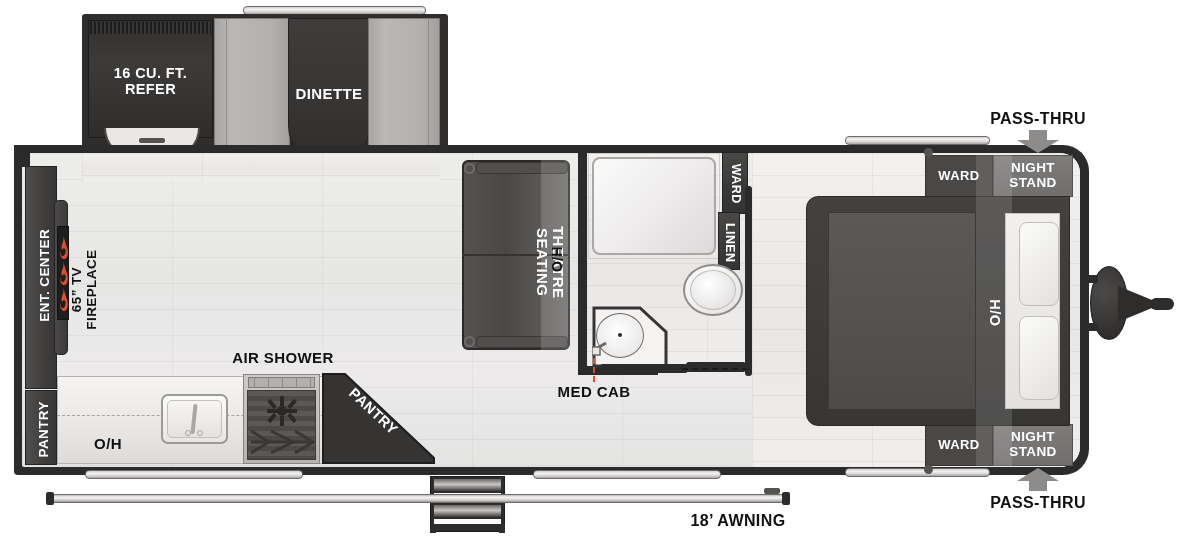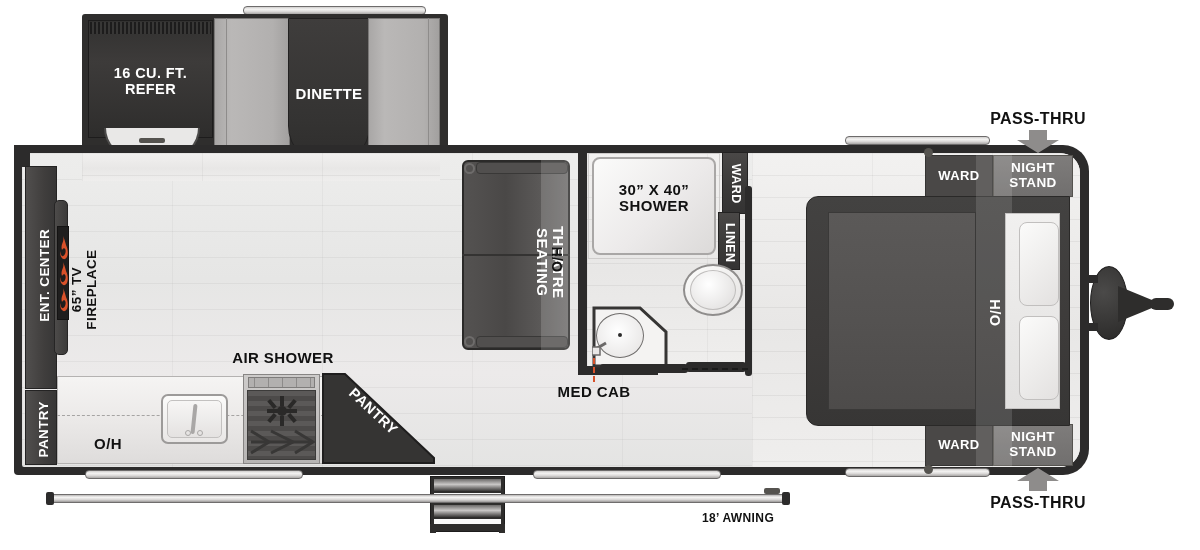--- a/index.html
+++ b/index.html
@@ -210,22 +210,20 @@
   <div class="lbl lbl-k rot-cw" style="left:528px;top:252px;width:56px;font-size:14px;">H/O</div>
 
   <div class="abs" style="left:578px;top:153px;width:9px;height:222px;background:#2c2b2b;"></div>
   <div class="abs" style="left:578px;top:366px;width:80px;height:9px;background:#2c2b2b;"></div>
   <div class="abs floor2" style="left:587px;top:153px;width:160px;height:213px;"></div>
 
   <div class="abs" style="left:592px;top:157px;width:124px;height:98px;
               background:linear-gradient(135deg,#fbfbfa 0%,#eceaea 55%,#dcdad9 100%);
               border:2px solid #a9a7a6;border-radius:8px;"></div>
   <div class="abs" style="left:588px;top:153px;width:132px;height:106px;border:1px solid #cfcdcc;"></div>
-  <div class="lbl lbl-k" style="left:592px;top:182px;width:124px;font-size:15px;">30” X 40”
-SHOWER</div>
 
   <div class="abs dark" style="left:722px;top:152px;width:26px;height:62px;"></div>
   <div class="lbl lbl-w rot-cw" style="left:708px;top:177px;width:54px;font-size:12.5px;">WARD</div>
 
   <div class="abs dark" style="left:718px;top:212px;width:22px;height:58px;"></div>
   <div class="lbl lbl-w rot-cw" style="left:701px;top:236px;width:56px;font-size:12.5px;">LINEN</div>
 
   <div class="abs" style="left:745px;top:186px;width:7px;height:190px;background:#2c2b2b;border-radius:3px;"></div>
 
   <div class="abs" style="left:683px;top:264px;width:60px;height:52px;
@@ -318,21 +316,21 @@
   <div class="abs" style="left:434px;top:519px;width:67px;height:5px;background:#fafafa;"></div>
   <div class="abs" style="left:430px;top:524px;width:6px;height:9px;background:#2e2d2c;"></div>
   <div class="abs" style="left:499px;top:524px;width:6px;height:9px;background:#2e2d2c;"></div>
 
   <div class="abs" style="left:48px;top:494px;width:740px;height:9px;
               background:linear-gradient(to bottom,#b9b7b6 0%,#f6f5f4 32%,#d9d7d6 66%,#9b9998 100%);
               border:1px solid #6f6d6d;border-radius:3px;"></div>
   <div class="abs" style="left:46px;top:492px;width:8px;height:13px;background:#2c2b2b;border-radius:2px;"></div>
   <div class="abs" style="left:782px;top:492px;width:8px;height:13px;background:#2c2b2b;border-radius:2px;"></div>
   <div class="abs" style="left:764px;top:488px;width:16px;height:6px;background:#55534f;border-radius:2px;"></div>
-  <div class="lbl lbl-k" style="left:628px;top:512px;width:220px;font-size:12px;">18’ AWNING</div>
+  <div class="lbl lbl-k" style="left:628px;top:512px;width:220px;font-size:16px;">18’ AWNING</div>
 
   <div class="lbl lbl-k" style="left:948px;top:110px;width:180px;font-size:16px;">PASS-THRU</div>
   <svg class="abs" style="left:1016px;top:130px;" width="44" height="24" viewBox="0 0 44 24">
     <path d="M13 0 L31 0 L31 10 L43 10 L22 23 L1 10 L13 10 Z" fill="#8e8c8b"></path>
   </svg>
 
   <div class="lbl lbl-k" style="left:948px;top:494px;width:180px;font-size:16px;">PASS-THRU</div>
   <svg class="abs" style="left:1016px;top:468px;" width="44" height="24" viewBox="0 0 44 24">
     <path d="M13 23 L31 23 L31 13 L43 13 L22 0 L1 13 L13 13 Z" fill="#8e8c8b"></path>
   </svg>

